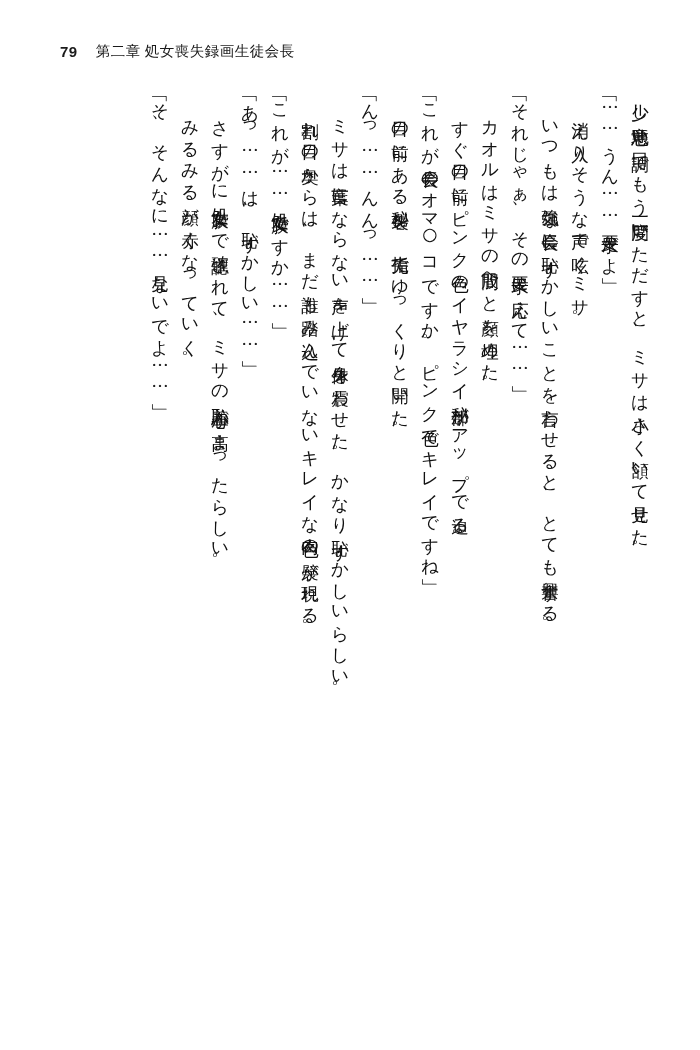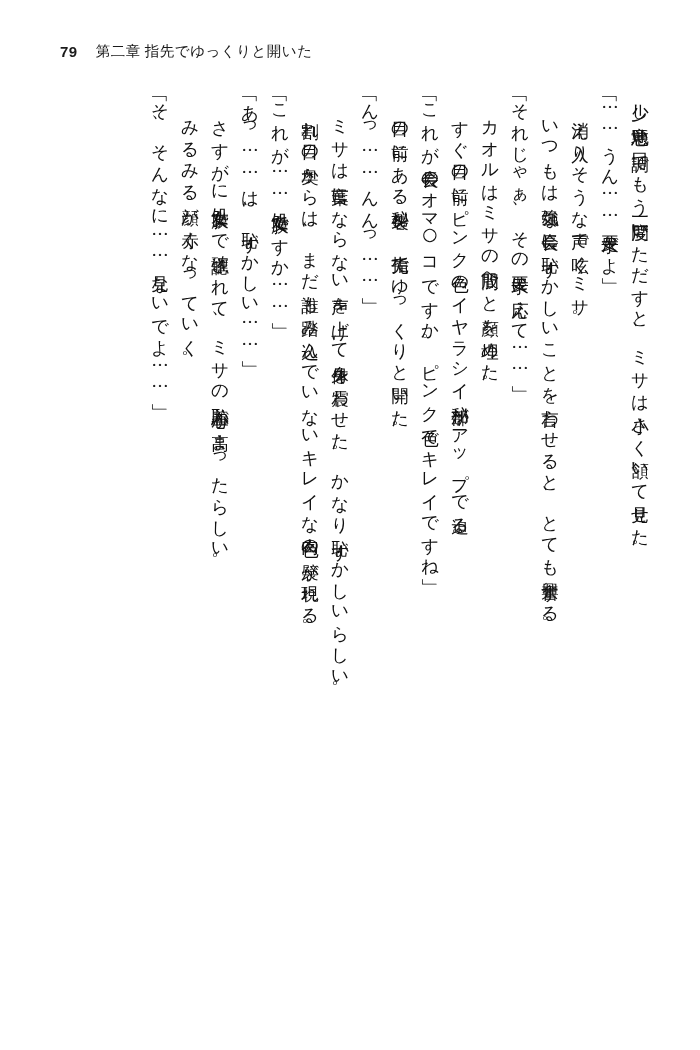--- a/index.html
+++ b/index.html
@@ -78,21 +78,21 @@
     padding-top: 18px;
   }
 </style>
 </head>
 <body>
 
 <div class="page">
 
   <div class="header">
     <span class="folio">79</span>
-    <span class="chapter">第二章 指先でゆっくりと開いた</span>
+    <span class="chapter">第二章 処女喪失録画生徒会長</span>
   </div>
   <div class="rule"></div>
 
   <div class="body-area">
     <div class="vline">少し意地悪い口調でもう一度問いただすと、ミサは小さく頷いて見せた。</div>
     <div class="vline">「……うん……要求だよ」</div>
     <div class="vline indent">消え入りそうな声で呟くミサ。</div>
     <div class="vline indent">いつもは強気な会長に恥ずかしいことを言わせると、とても興奮する。</div>
     <div class="vline">「それじゃぁ、その要求に応えて……」</div>
     <div class="vline indent">カオルはミサの股間へと顔を埋めた。</div>

